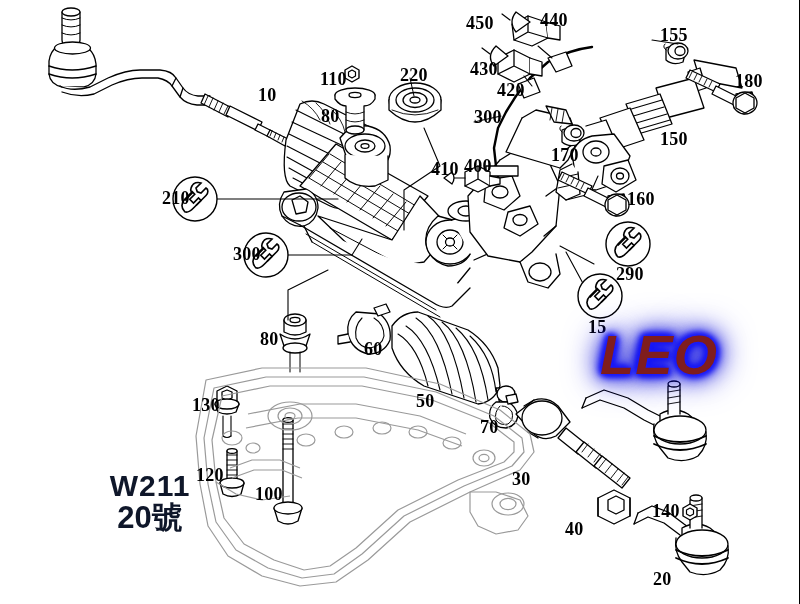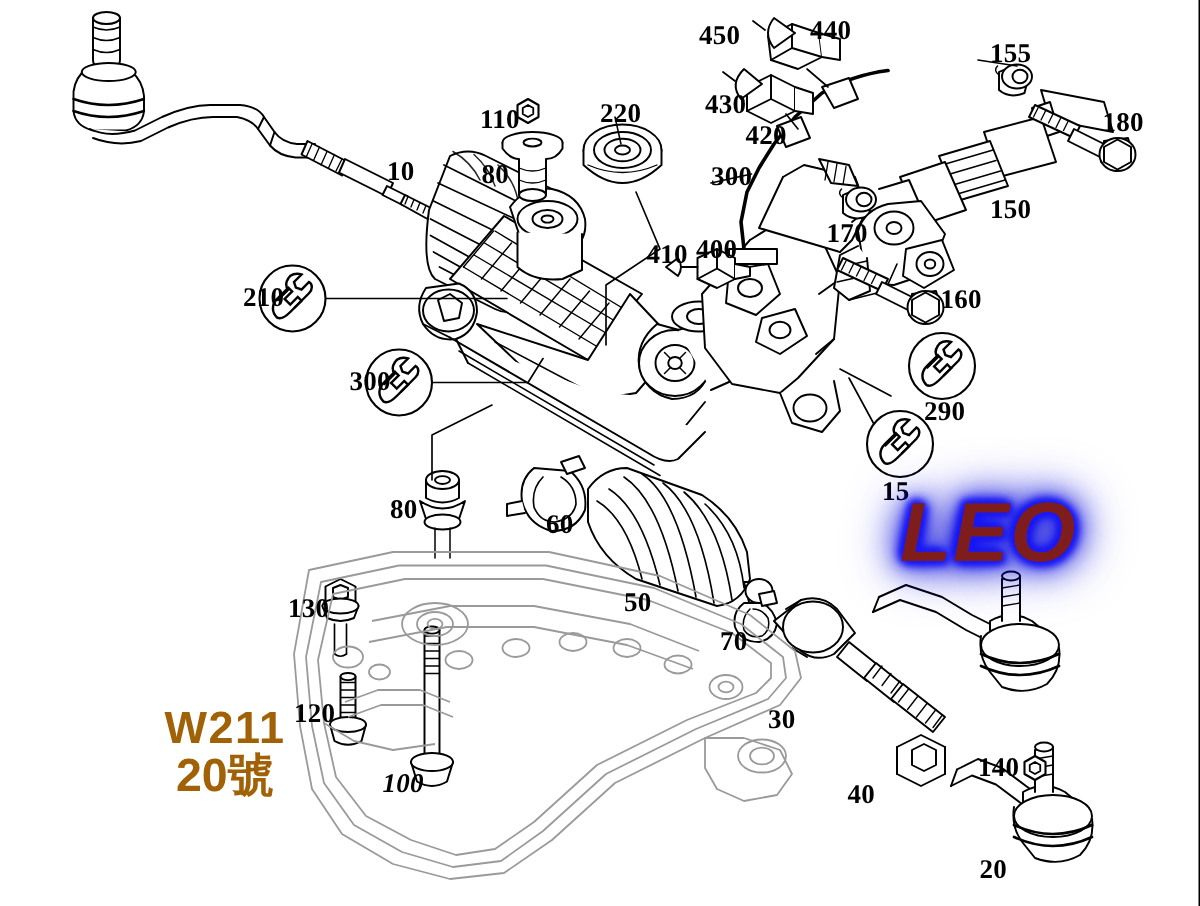--- a/index.html
+++ b/index.html
@@ -13,21 +13,21 @@
   }
   #art{position:absolute;left:0;top:0;width:800px;height:604px;}
   .lbl{
     position:absolute;color:#000;font-family:"Liberation Serif",serif;
     font-size:18px;font-weight:700;line-height:1;white-space:nowrap;
     letter-spacing:.2px;
   }
   
   #caption{
     position:absolute;left:0;top:470px;width:300px;text-align:center;
-    color:#a16207;font-weight:700;line-height:1.04;
+    color:#0f172a;font-weight:700;line-height:1.04;
   }
   #caption .c-model{font-family:"Liberation Sans",sans-serif;font-size:30px;letter-spacing:1px;}
   #caption .c-l1{font-family:"DejaVu Sans",sans-serif;font-size:31px;letter-spacing:0px;}
   #caption .c-l2{font-family:"DejaVu Sans",sans-serif;font-size:31px;}
   #caption .c-l3{font-family:"DejaVu Sans",sans-serif;font-size:31px;}
   #caption .c-l3 .num{font-family:"Liberation Sans",sans-serif;font-weight:700;}
   
   #leo{
     position:absolute;left:600px;top:322px;
     font-family:"Liberation Sans",sans-serif;
@@ -411,21 +411,21 @@
         <circle r="22" fill="#fff" stroke="#000" stroke-width="1.4"></circle>
         <use href="#wrenchGlyph" transform="translate(1,4) scale(1.25)"></use>
       </g>
       <g transform="translate(600,296)">
         <circle r="22" fill="#fff" stroke="#000" stroke-width="1.4"></circle>
         <use href="#wrenchGlyph" transform="translate(1,4) scale(1.25)"></use>
       </g>
     </g>
   </svg>
 
-  <div class="lbl" style="left:258px;top:86px;margin-top:19px;">10</div>
+  <div class="lbl" style="left:258px;top:86px;">10</div>
   <div class="lbl" style="left:320px;top:70px;">110</div>
   <div class="lbl" style="left:321px;top:107px;">80</div>
   <div class="lbl" style="left:400px;top:66px;">220</div>
   <div class="lbl" style="left:466px;top:14px;">450</div>
   <div class="lbl" style="left:540px;top:11px;">440</div>
   <div class="lbl" style="left:470px;top:60px;">430</div>
   <div class="lbl" style="left:497px;top:81px;">420</div>
   <div class="lbl" style="left:474px;top:108px;">300</div>
   <div class="lbl" style="left:660px;top:26px;">155</div>
   <div class="lbl" style="left:735px;top:72px;">180</div>
@@ -439,21 +439,21 @@
   <div class="lbl" style="left:616px;top:265px;">290</div>
   <div class="lbl" style="left:588px;top:318px;">15</div>
   <div class="lbl" style="left:260px;top:330px;">80</div>
   <div class="lbl" style="left:364px;top:340px;">60</div>
   <div class="lbl" style="left:416px;top:392px;">50</div>
   <div class="lbl" style="left:480px;top:418px;">70</div>
   <div class="lbl" style="left:512px;top:470px;">30</div>
   <div class="lbl" style="left:565px;top:520px;">40</div>
   <div class="lbl" style="left:192px;top:396px;">130</div>
   <div class="lbl" style="left:196px;top:466px;">120</div>
-  <div class="lbl" style="left:255px;top:513px;font-style:italic;">100</div>
+  <div class="lbl" style="left:255px;top:485px;">100</div>
   <div class="lbl" style="left:652px;top:502px;">140</div>
   <div class="lbl" style="left:653px;top:570px;">20</div>
 
   <div id="caption">
     <div class="c-model">W211</div>
     <div class="c-l3"><span class="num">20</span><span>號</span></div>
   </div>
 
   <div id="leo">LEO</div>
 

